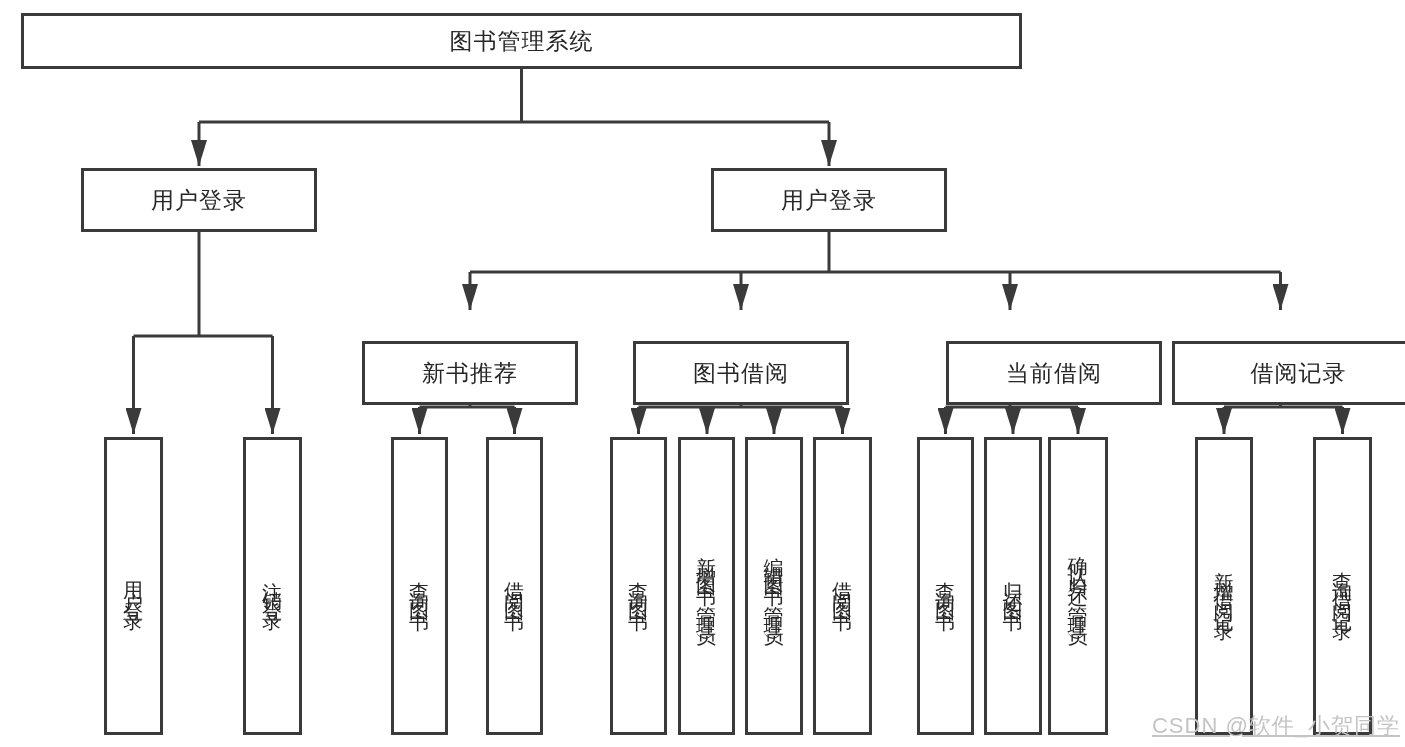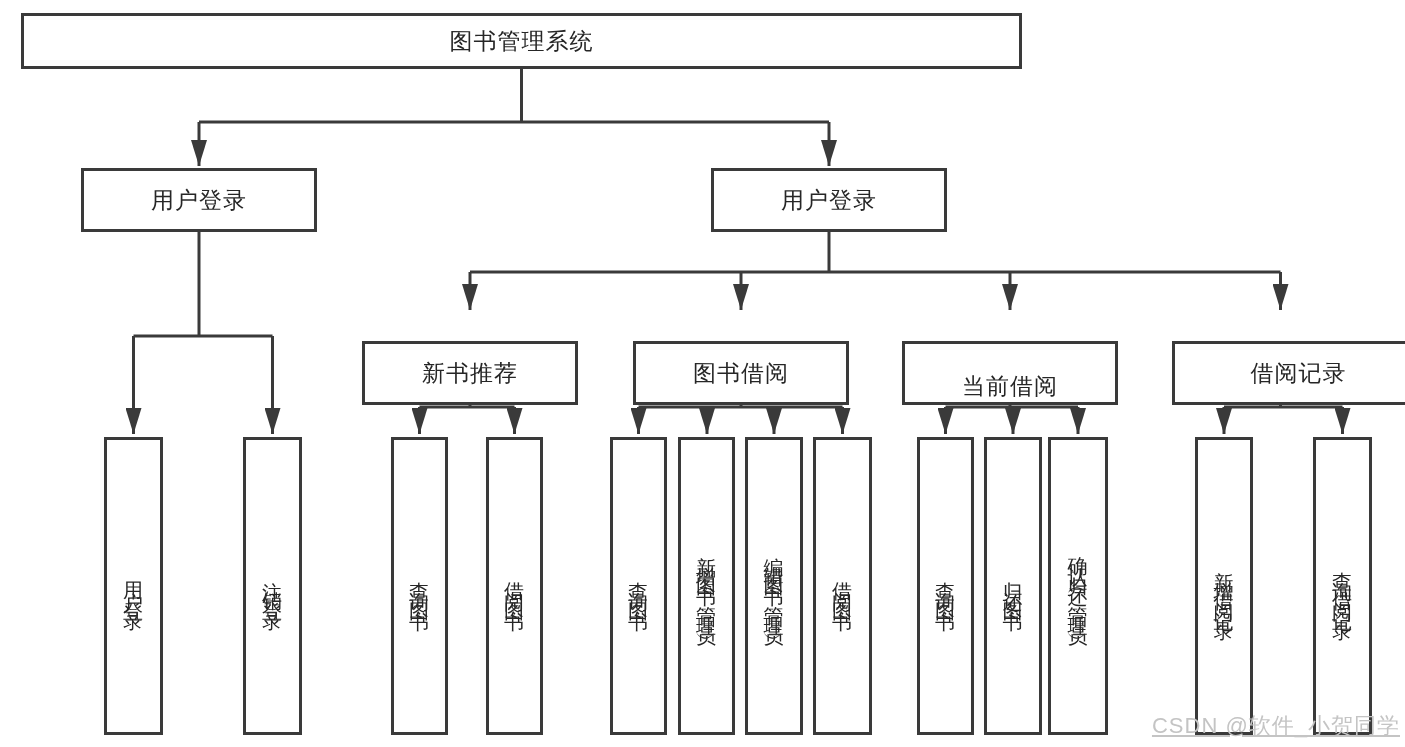--- a/index.html
+++ b/index.html
@@ -41,21 +41,21 @@
     text-align: center;
   }
   .h-node { font-size: 23px; letter-spacing: 1px; }
   .root-node  { left: 21px;  top: 13px;  width: 1001px; height: 56px; }
   .lvl2-node  { top: 168px; width: 236px; height: 64px; }
   .n-user-login { left: 81px; }
   .n-book-mgmt  { left: 711px; }
   .lvl3-node  { top: 312px; width: 216px; height: 64px; margin-top: 29px; }
   .n-new-book-rec   { left: 362px; }
   .n-book-borrow    { left: 633px; }
-  .n-current-borrow { left: 902px; align-items: flex-end; }
+  .n-current-borrow { left: 946px; }
   .n-borrow-records { left: 1172px; width: 253px; }
   .leaf {
     top: 437px;
     height: 298px;
     width: 58px;
     font-size: 20px;
     writing-mode: vertical-rl;
     text-orientation: mixed;
     letter-spacing: 10px;
     line-height: 1;

